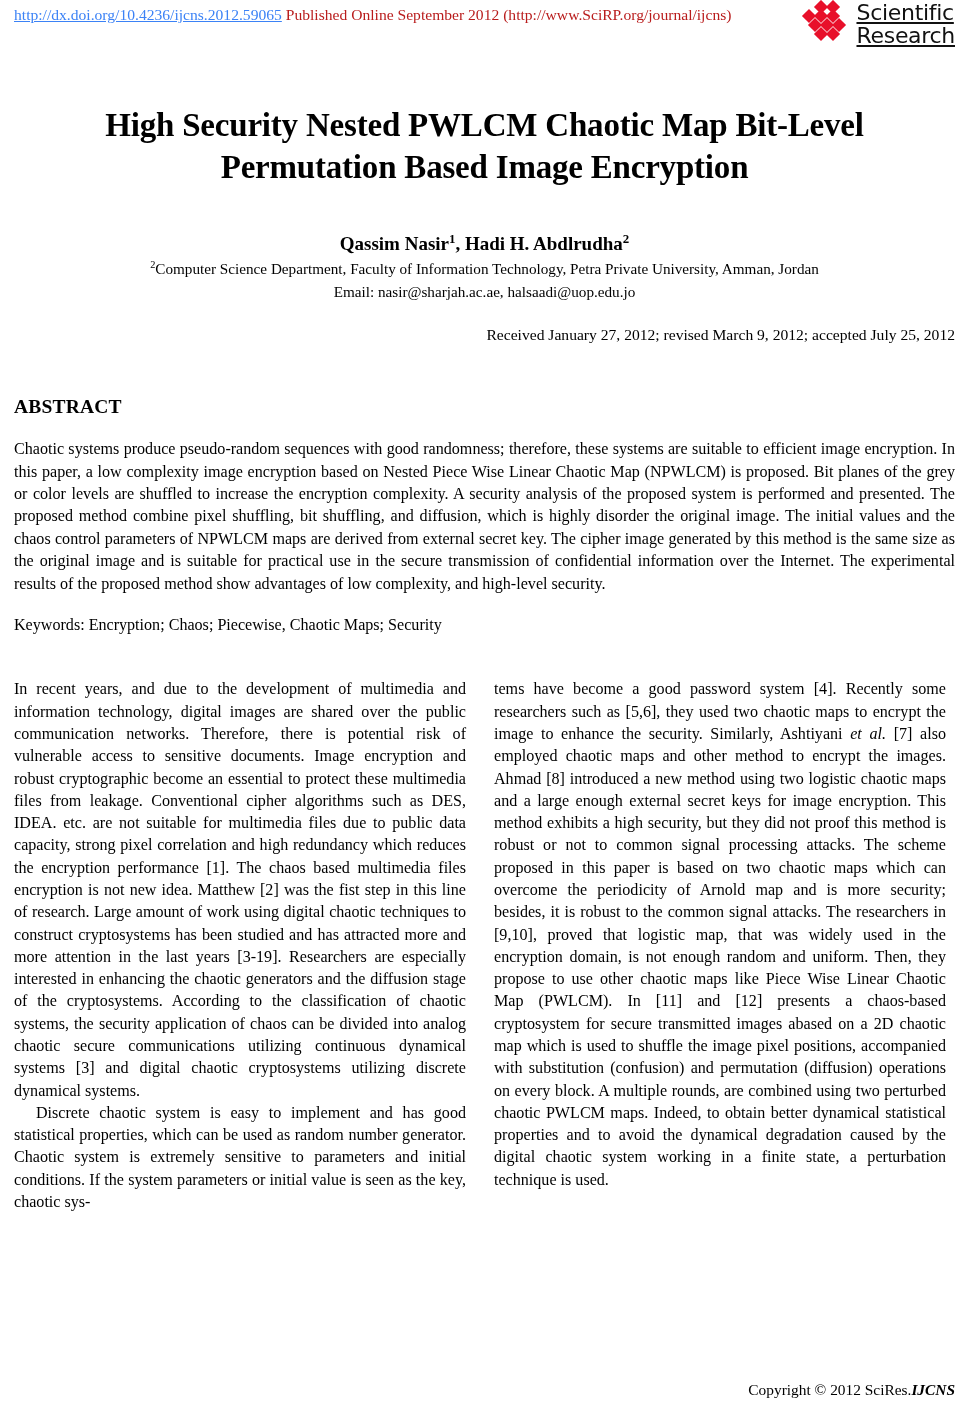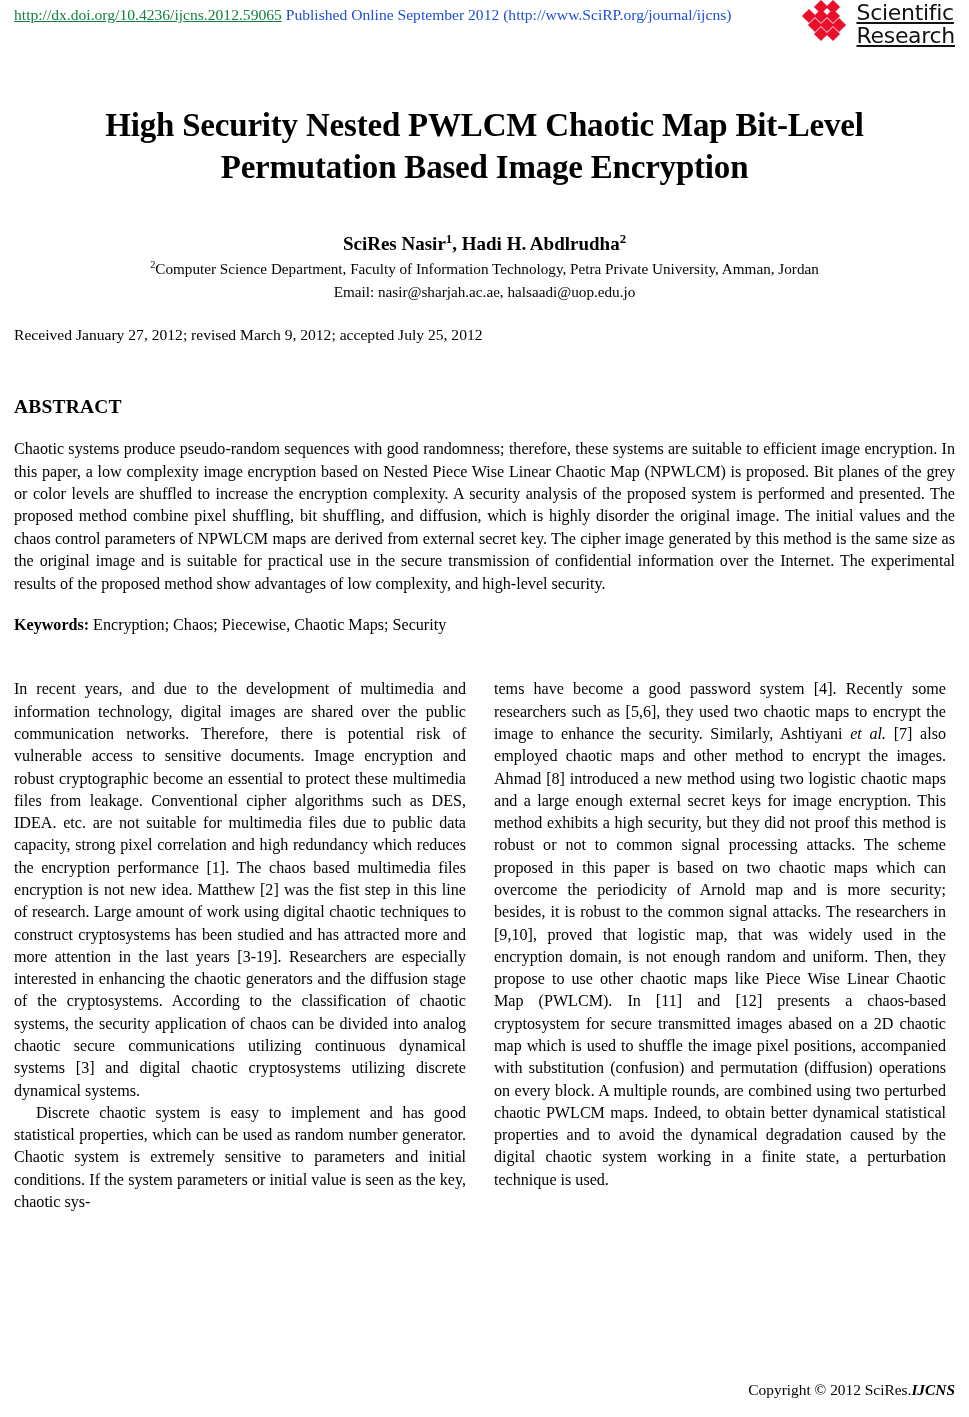--- a/index.html
+++ b/index.html
@@ -43,25 +43,25 @@
   .journal-line .upright {
     font-style: normal;
   }
   .doi-line {
     font-size: 15.6px;
     line-height: 1.3;
     white-space: nowrap;
     margin-top: 1px;
   }
   .doi-link {
-    color: #15803d;
+    color: #3b82f6;
     margin-top: 36px;
   }
   .doi-rest {
-    color: #1d4ed8;
+    color: #b91c1c;
   }
 
   .logo {
     position: absolute;
     right: 0;
     top: 1px;
     display: flex;
     align-items: center;
     gap: 6px;
   }
@@ -118,21 +118,21 @@
     font-size: 15.2px;
     line-height: 1.4;
     margin-top: 1px;
   }
   sup {
     font-size: 0.68em;
     vertical-align: super;
     line-height: 0;
   }
   .dates {
-    text-align: left;
+    text-align: right;
     font-size: 15.6px;
     margin-top: 24px;
   }
 
   
   .abstract-head {
     font-size: 19.5px;
     font-weight: bold;
     margin-top: 52px;
     letter-spacing: 0.2px;
@@ -143,21 +143,21 @@
     text-align: justify;
     margin-top: 20px;
     hyphens: none;
   }
   .keywords {
     font-size: 16.1px;
     line-height: 1.4;
     margin-top: 19px;
   }
   .keywords b {
-    font-weight: bold;
+    font-weight: normal;
   }
 
   
   .columns {
     display: flex;
     gap: 28px;
     margin-top: 42px;
   }
   .col {
     width: 452px;
@@ -226,21 +226,21 @@
       </span>
       <span class="logo-text">
         <span>Scientific</span><br>
         <span>Research</span>
       </span>
     </div>
   </div>
 
   <h1 class="title">High Security Nested PWLCM Chaotic Map Bit-Level Permutation Based Image Encryption</h1>
 
-  <div class="authors"><span>SciRes Nasir</span><sup>1</sup><span>, </span><span>Hadi H. Abdlrudha</span><sup>2</sup></div>
+  <div class="authors"><span>Qassim Nasir</span><sup>1</sup><span>, </span><span>Hadi H. Abdlrudha</span><sup>2</sup></div>
 
   <div class="affil"><sup>2</sup><span>Computer Science Department, Faculty of Information Technology, Petra Private University, Amman, Jordan</span></div>
   <div class="email">Email: nasir@sharjah.ac.ae, halsaadi@uop.edu.jo</div>
 
   <div class="dates">Received January 27, 2012; revised March 9, 2012; accepted July 25, 2012</div>
 
   <div class="abstract-head">ABSTRACT</div>
   <div class="abstract-body">Chaotic systems produce pseudo-random sequences with good randomness; therefore, these systems are suitable to efficient image encryption. In this paper, a low complexity image encryption based on Nested Piece Wise Linear Chaotic Map (NPWLCM) is proposed. Bit planes of the grey or color levels are shuffled to increase the encryption complexity. A security analysis of the proposed system is performed and presented. The proposed method combine pixel shuffling, bit shuffling, and diffusion, which is highly disorder the original image. The initial values and the chaos control parameters of NPWLCM maps are derived from external secret key. The cipher image generated by this method is the same size as the original image and is suitable for practical use in the secure transmission of confidential information over the Internet. The experimental results of the proposed method show advantages of low complexity, and high-level security.</div>
 
   <div class="keywords"><b>Keywords:</b><span> Encryption; Chaos; Piecewise, Chaotic Maps; Security</span></div>

